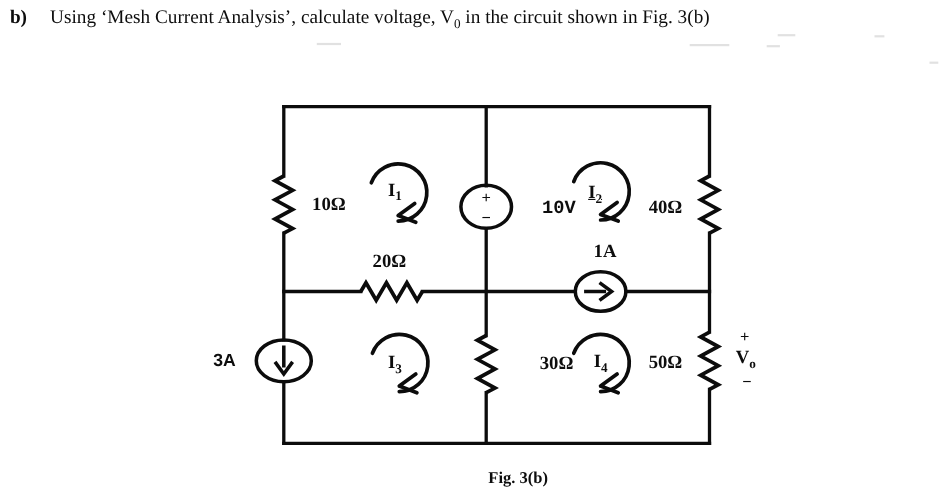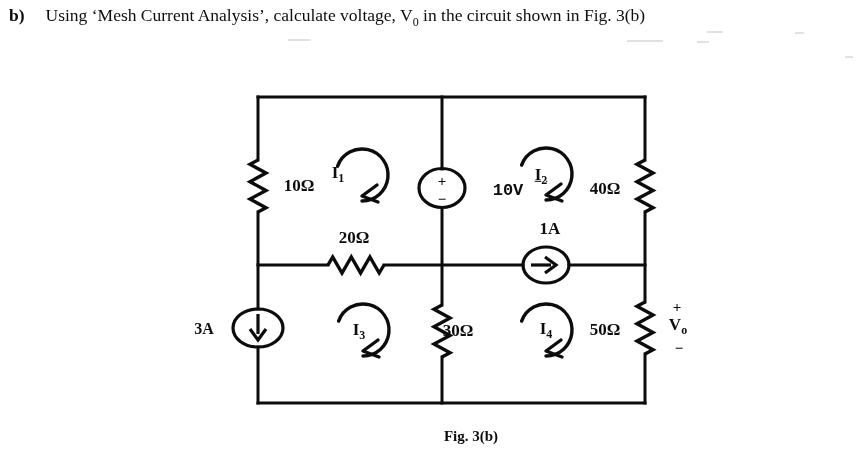--- a/index.html
+++ b/index.html
@@ -86,32 +86,32 @@
       </g>
       <g transform="translate(546,330)">
         <path d="M-24.4,-8.9 A26,26 0 1 1 0,26"></path>
           <polyline points="15,10 0,21 16,27"></polyline>
       </g>
     </g>
   </svg>
 
   <div class="clabel" style="left:299px;top:185px;">10Ω</div>
   <div class="clabel" style="left:354px;top:237px;">20Ω</div>
-  <div class="clabel" style="left:458px;top:330px;text-align:right;">30Ω</div>
+  <div class="clabel" style="left:506px;top:330px;text-align:right;">30Ω</div>
   <div class="clabel" style="left:605px;top:188px;">40Ω</div>
   <div class="clabel" style="left:605px;top:329px;">50Ω</div>
 
   <div class="clabel sign" style="left:442px;top:181px;">+</div>
   <div class="clabel sign" style="left:442px;top:199px;">−</div>
   <div class="clabel" style="left:508px;top:190px;font-family:Liberation Mono, monospace;">10V</div>
 
   <div class="clabel" style="left:550px;top:228px;">1A</div>
-  <div class="clabel sans" style="left:204px;top:329px;font-family:Liberation Serif, serif;">3A</div>
+  <div class="clabel sans" style="left:204px;top:329px;">3A</div>
 
-  <div class="clabel" style="left:338px;top:174px;"><span>I</span><sub>1</sub></div>
+  <div class="clabel" style="left:359px;top:174px;"><span>I</span><sub>1</sub></div>
   <div class="clabel" style="left:541px;top:176px;text-decoration:underline;"><span>I</span><sub>2</sub></div>
   <div class="clabel" style="left:359px;top:331px;"><span>I</span><sub>3</sub></div>
   <div class="clabel" style="left:546px;top:330px;text-align:center;"><span>I</span><sub>4</sub></div>
 
   <div class="clabel sign" style="left:677px;top:307px;">+</div>
   <div class="clabel" style="left:678px;top:326px;"><span>V</span><sub>o</sub></div>
   <div class="clabel sign" style="left:679px;top:348px;">−</div>
 
   <div class="caption" style="left:471px;top:436px;">Fig. 3(b)</div>
 

